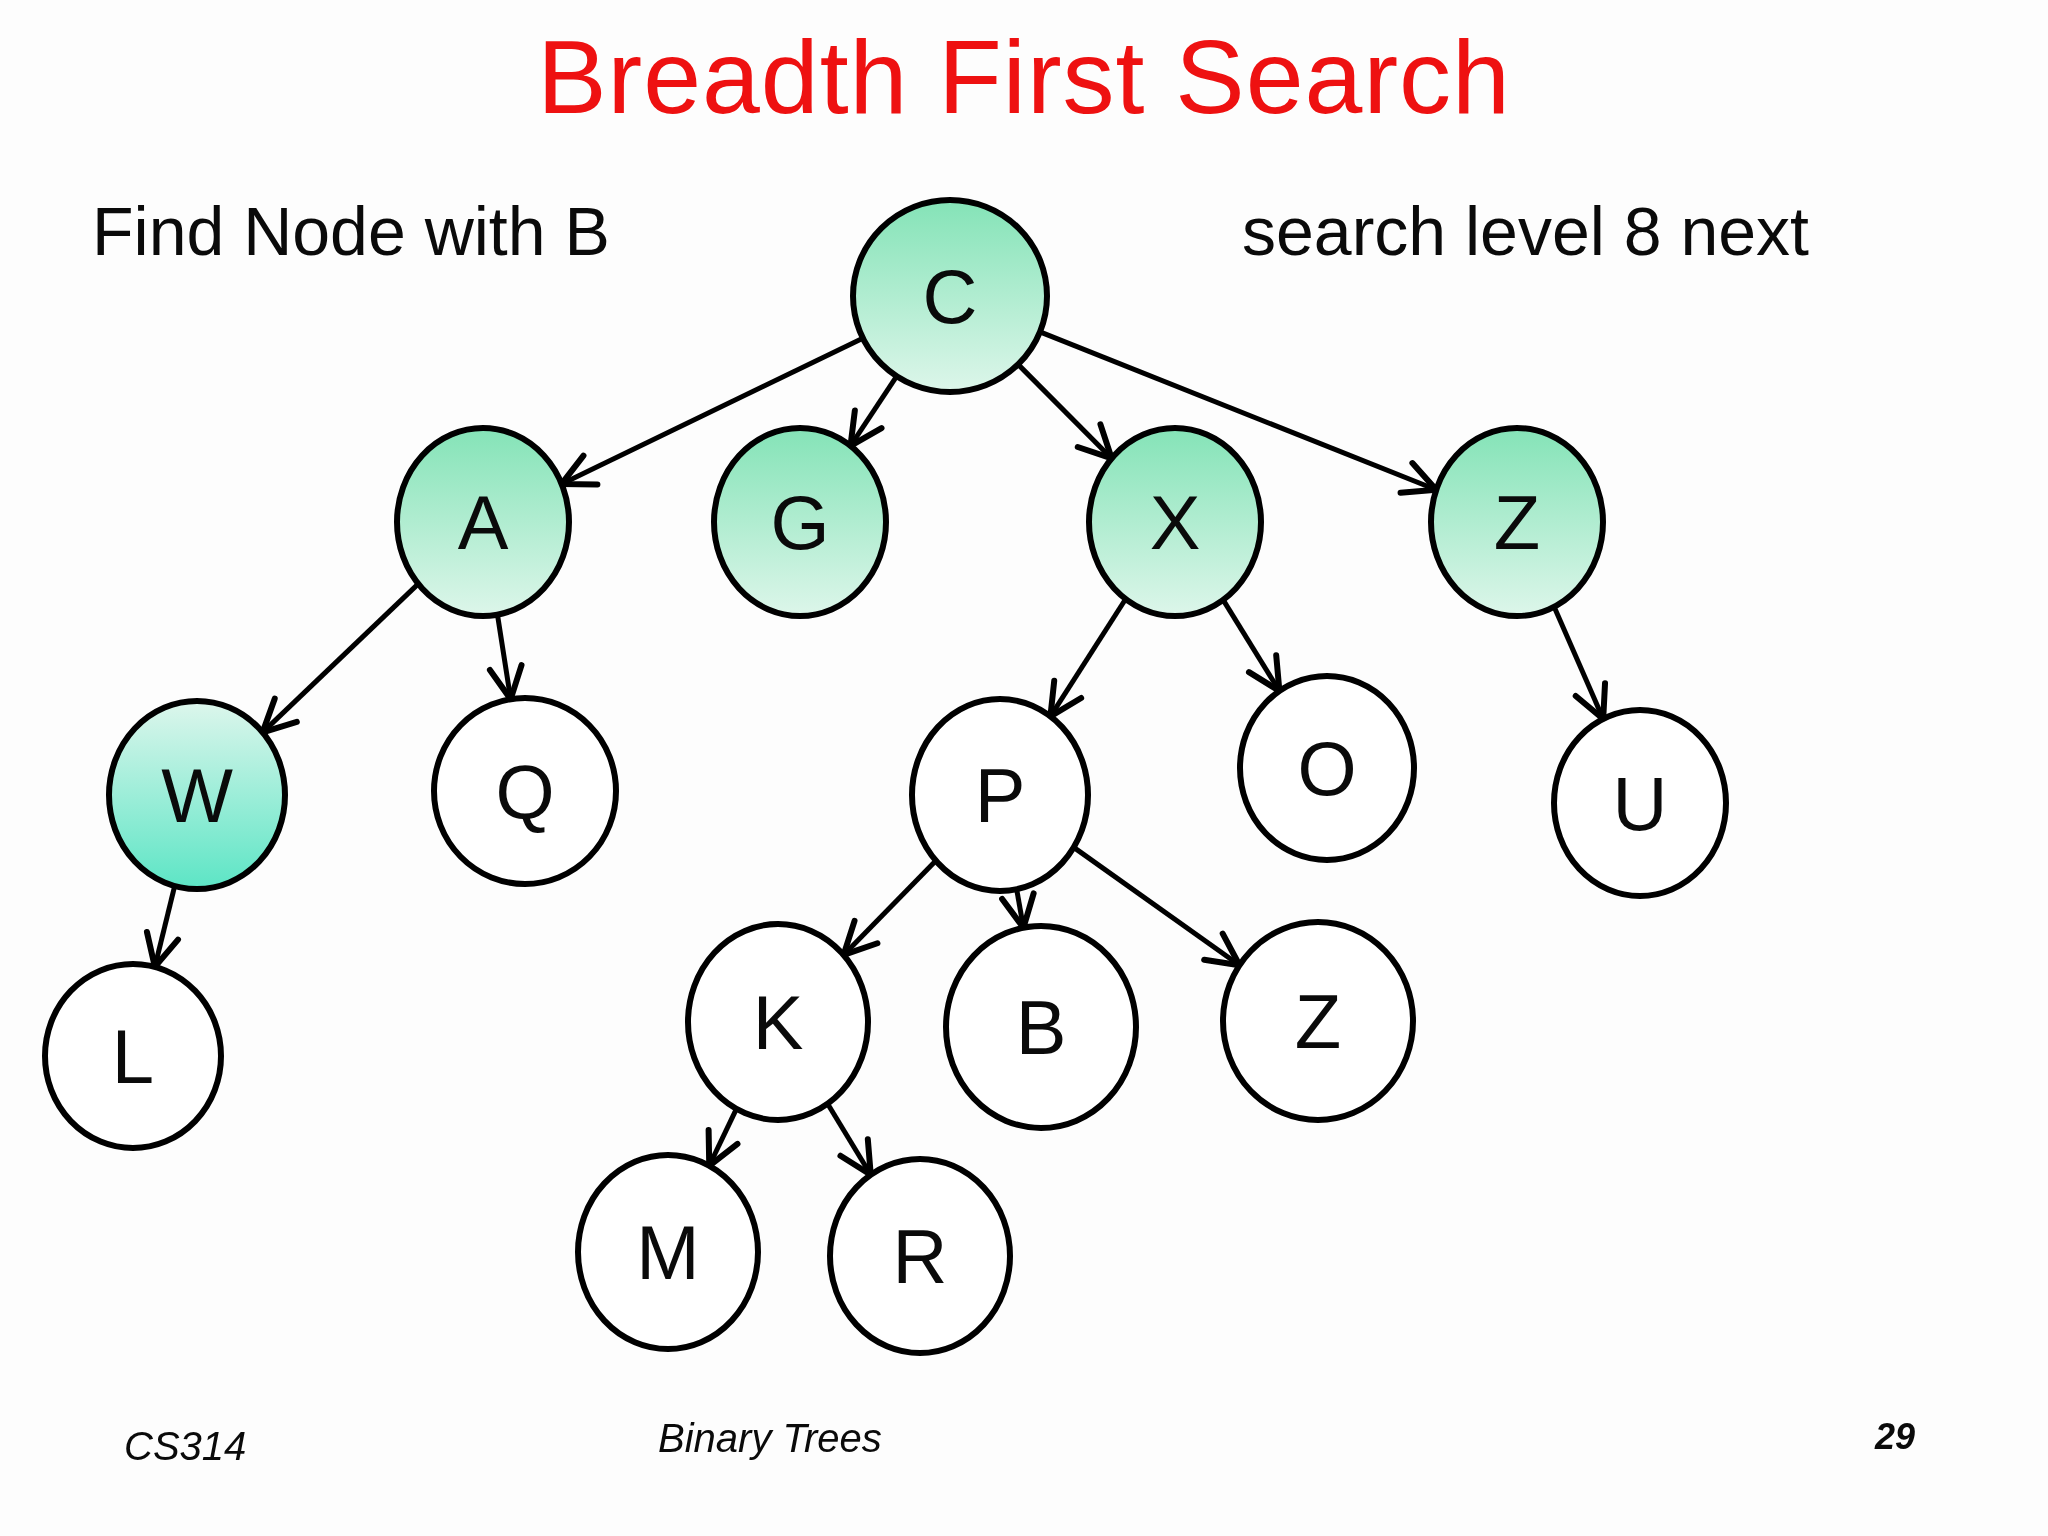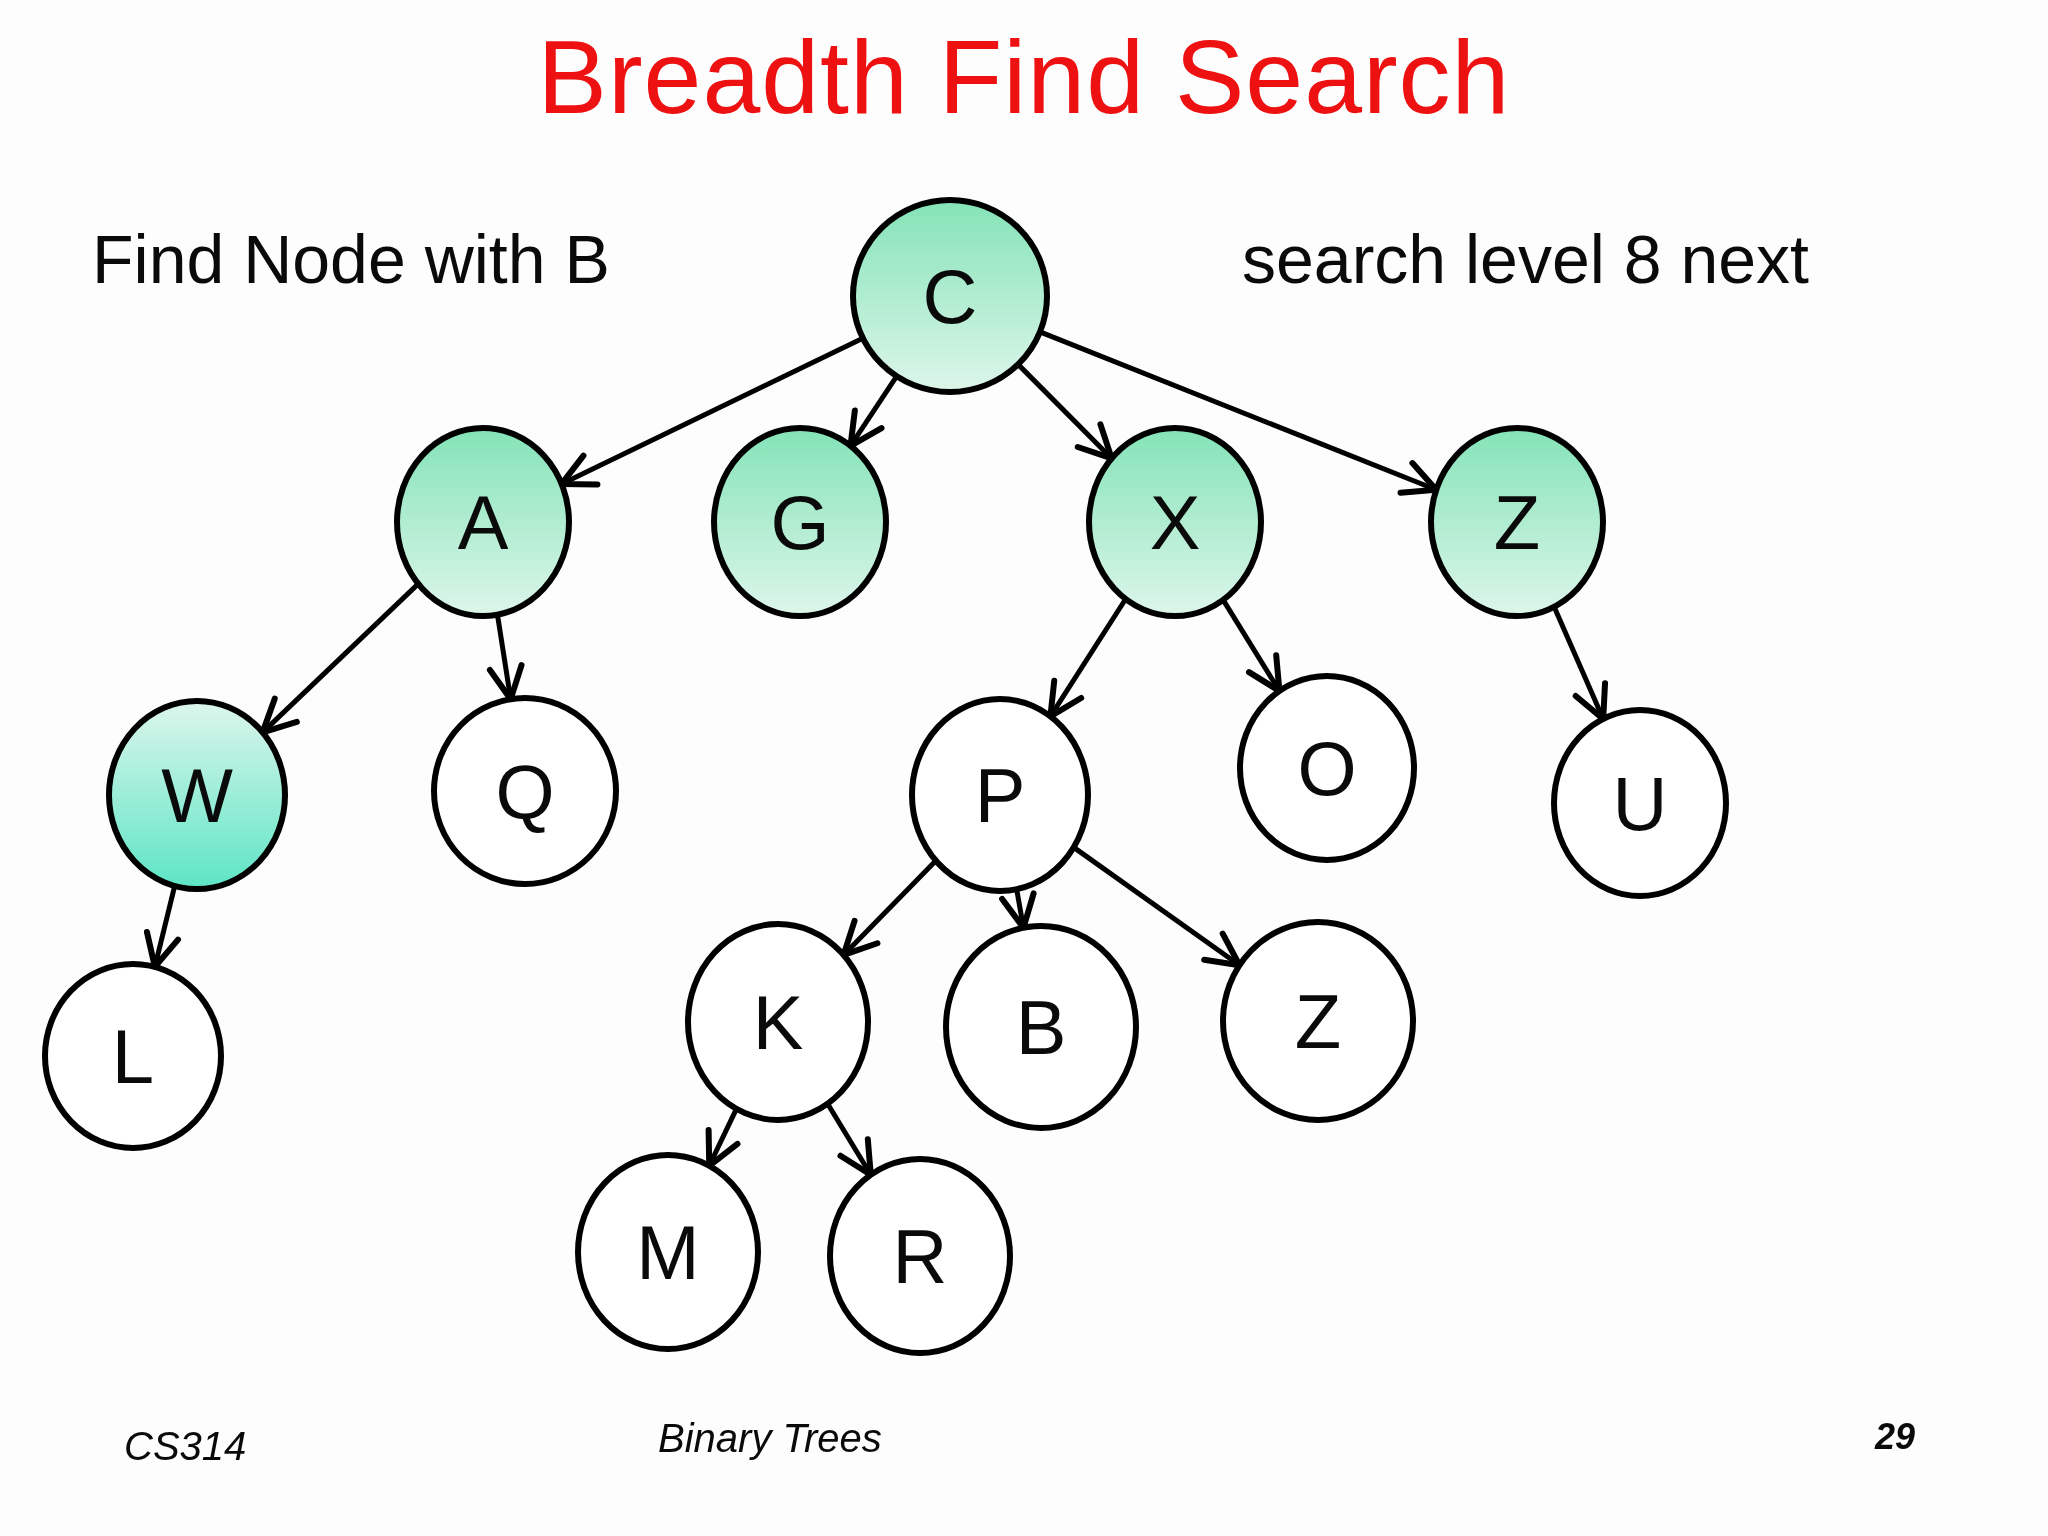--- a/index.html
+++ b/index.html
@@ -25,21 +25,20 @@
     font-weight: 400;
     letter-spacing: 1px;
     color: var(--title-color, #ee1111);
     white-space: nowrap;
   }
   .annotation {
     position: absolute;
     font-size: 68px;
     color: var(--text-color, #0a0a0a);
     white-space: nowrap;
-    margin-top: 28px;
   }
   .annotation-left  { left: 92px;  top: 192px; }
   .annotation-right { left: 1242px; top: 192px; }
   .tree-svg {
     position: absolute;
     left: 0;
     top: 0;
   }
   .tree-svg text {
     font-family: "Liberation Sans", sans-serif;
@@ -62,21 +61,21 @@
     text-align: center;
     font-size: 36px;
     font-weight: 700;
   }
 </style>
 </head>
 <body>
 
 <div class="slide" style="--slide-bg: #fdfdfd; --title-color: #ee1111; --text-color: #0a0a0a;">
 
-  <div class="slide-title">Breadth Find Search</div>
+  <div class="slide-title">Breadth First Search</div>
 
   <div class="annotation annotation-left">Find Node with B</div>
 
   <div class="annotation annotation-right">search level 8 next</div>
 
   <svg class="tree-svg" width="2048" height="1536" viewBox="0 0 2048 1536">
     <defs>
       <linearGradient id="grad-visited" x1="0" y1="0" x2="0" y2="1">
         <stop id="grad-visited-top" offset="0" stop-color="#84e3b7"></stop>
         <stop id="grad-visited-bottom" offset="1" stop-color="#ddf6ea"></stop>

